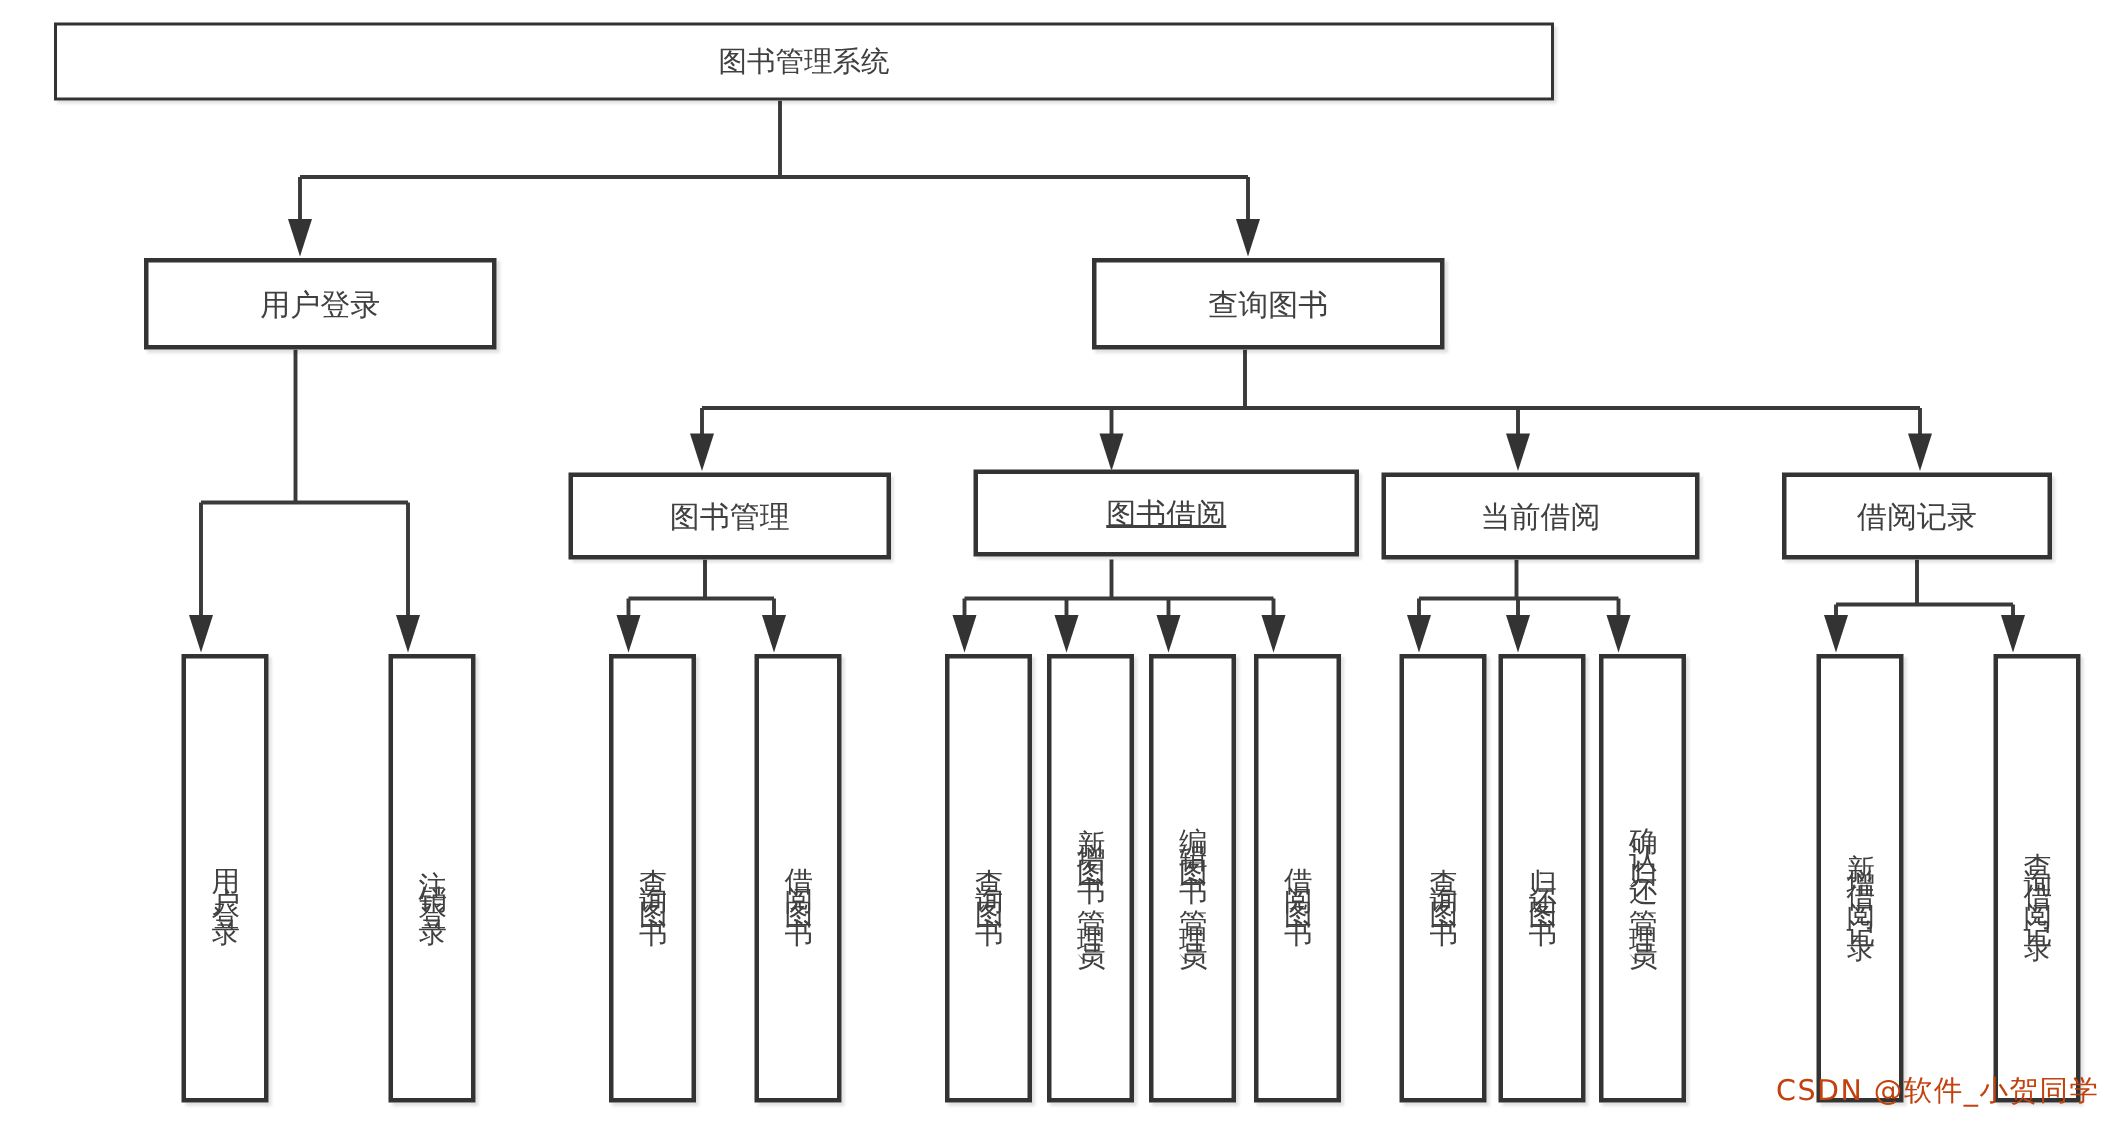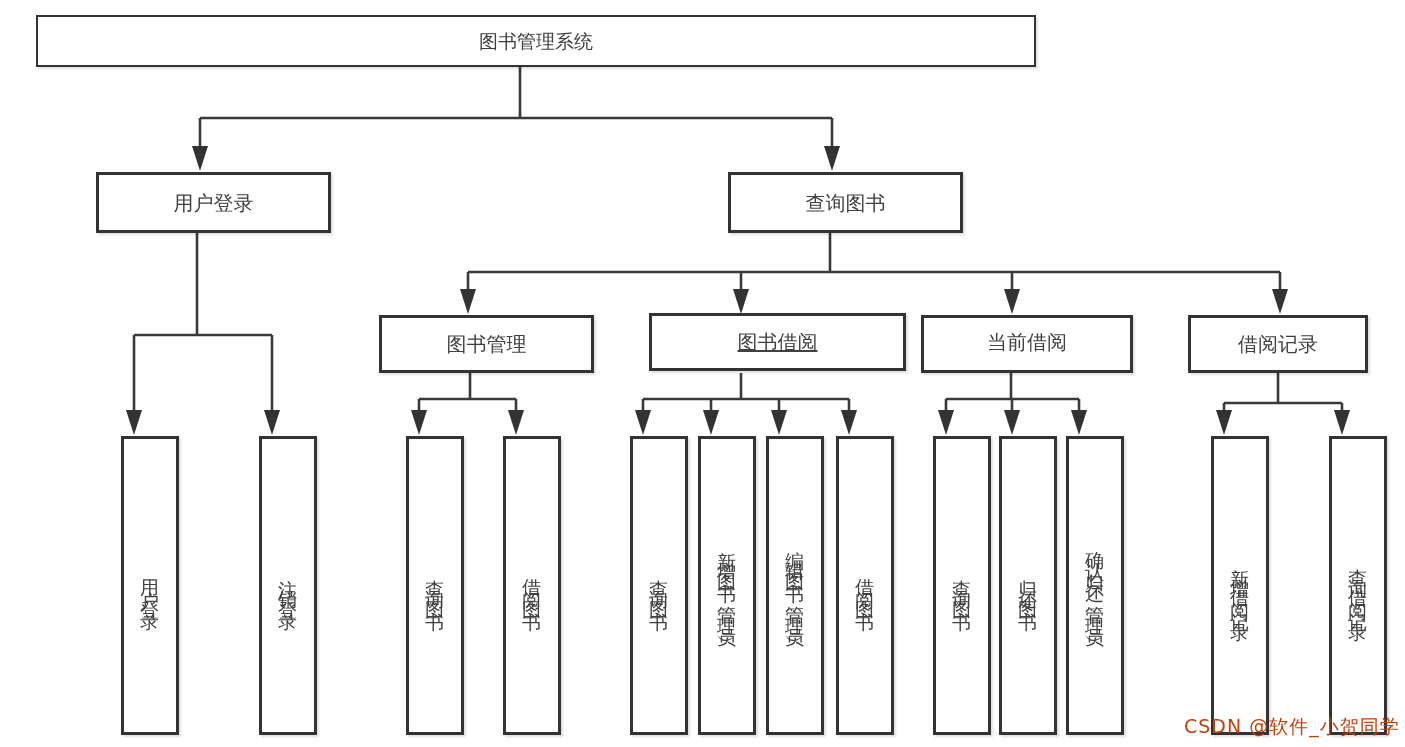--- a/index.html
+++ b/index.html
@@ -82,21 +82,21 @@
 <div class="node h-node" style="left:712px;top:172px;width:235px;height:61px;">
   <span>查询图书</span>
 </div>
 
 <div class="node h-node" style="left:363px;top:315px;width:215px;height:58px;">
   <span>图书管理</span>
 </div>
 <div class="node h-node" style="left:633px;top:313px;width:257px;height:58px;text-decoration:underline;">
   <span>图书借阅</span>
 </div>
-<div class="node h-node" style="left:905px;top:315px;width:212px;height:58px;font-family:Liberation Mono, monospace;">
+<div class="node h-node" style="left:905px;top:315px;width:212px;height:58px;">
   <span>当前借阅</span>
 </div>
 <div class="node h-node" style="left:1172px;top:315px;width:180px;height:58px;">
   <span>借阅记录</span>
 </div>
 
 <div class="node v-node" style="left:105px;top:436px;width:58px;height:299px;">
   <span>用户登录</span>
 </div>
 <div class="node v-node" style="left:243px;top:436px;width:58px;height:299px;">

